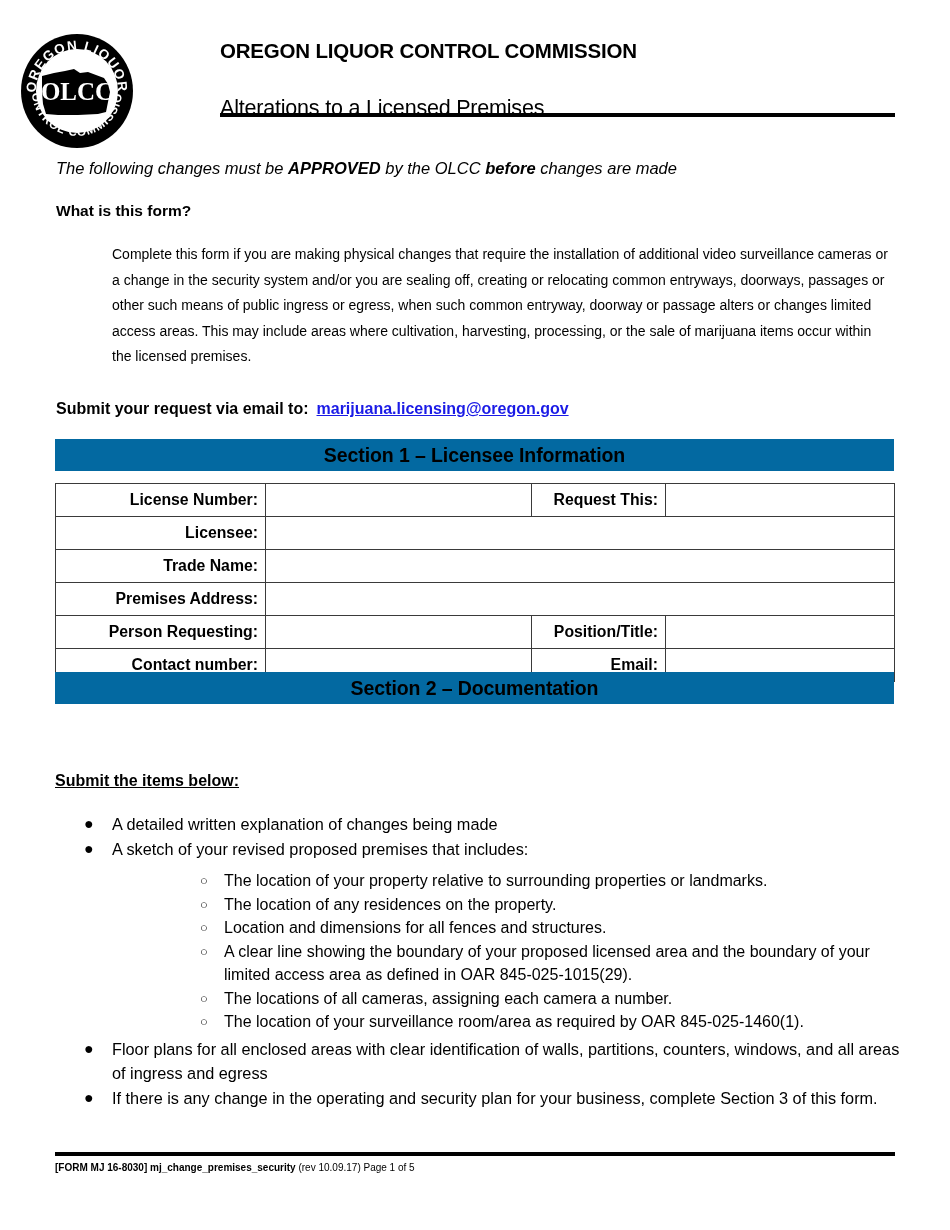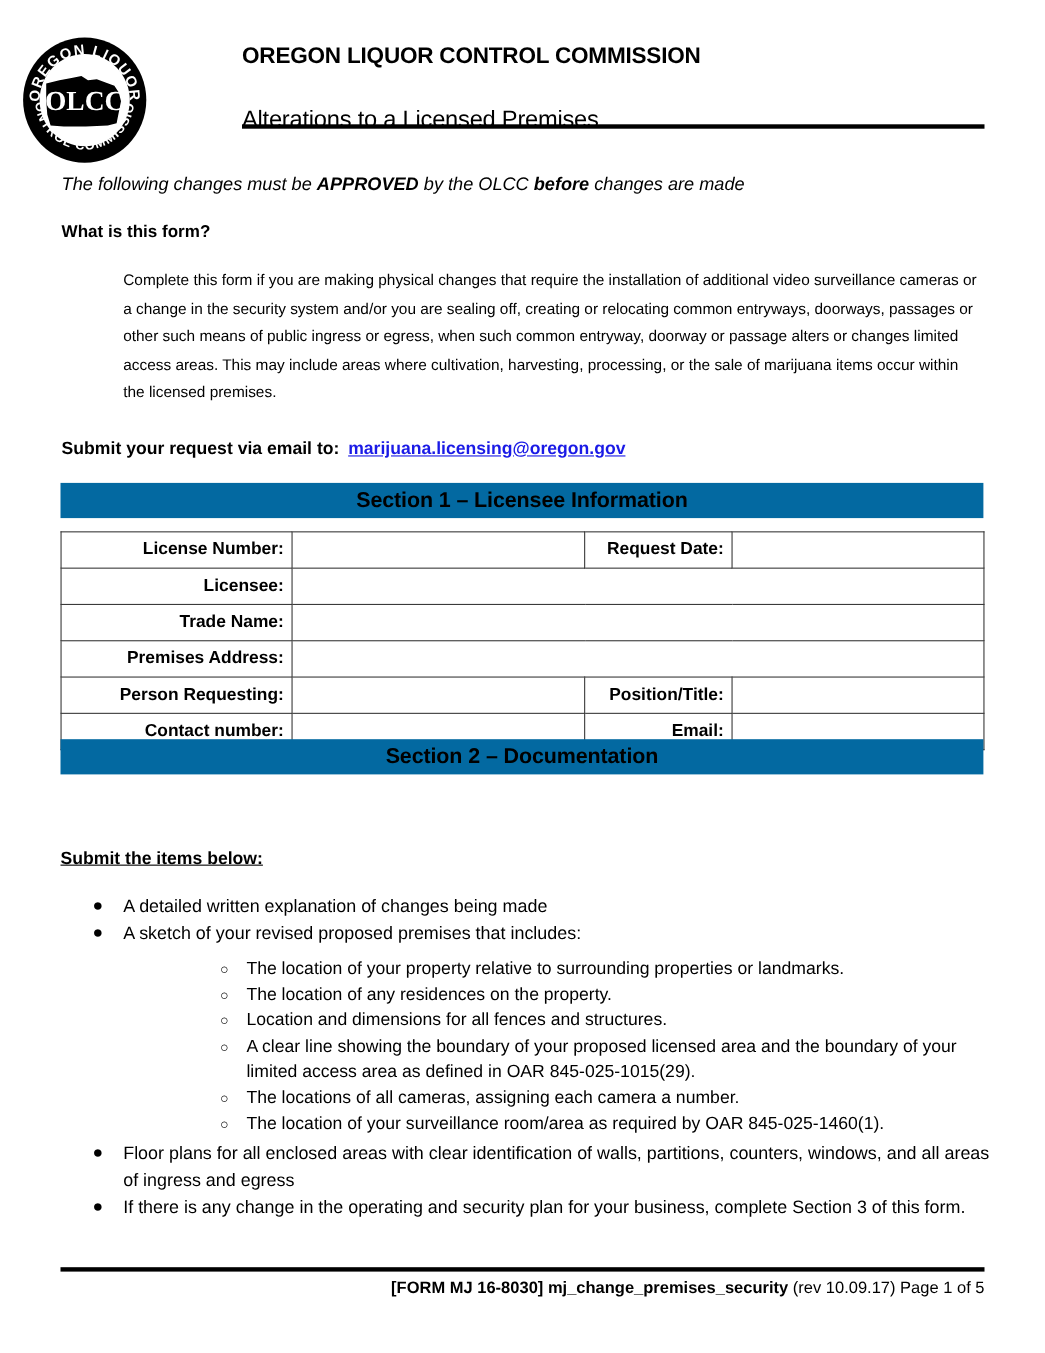--- a/index.html
+++ b/index.html
@@ -210,22 +210,22 @@
     top: 1152px;
     width: 840px;
     height: 4px;
     background: #000000;
   }
   .footer-text {
     position: absolute;
     left: 55px;
     top: 1162px;
     width: 840px;
-    text-align: right;
-    font-size: 15px;
+    text-align: left;
+    font-size: 10px;
     white-space: nowrap;
   }
   .footer-text .strong { font-weight: bold; }
 </style>
 </head>
 <body>
 
 <div class="page">
 
   <div class="header">
@@ -273,21 +273,21 @@
     <span>Submit your request via email to:</span><a class="email" href="#">marijuana.licensing@oregon.gov</a>
   </div>
 
   <div class="section-bar" id="section1-bar">Section 1 – Licensee Information</div>
 
   <table class="info-table">
     <tbody>
       <tr>
         <td class="label" style="width:210px">License Number:</td>
         <td class="value" style="width:266px"></td>
-        <td class="label" style="width:134px">Request Date:</td>
+        <td class="label" style="width:134px">Request This:</td>
         <td class="value" style="width:229px"></td>
       </tr>
       <tr>
         <td class="label">Licensee:</td>
         <td class="value" colspan="3"></td>
       </tr>
       <tr>
         <td class="label">Trade Name:</td>
         <td class="value" colspan="3"></td>
       </tr>

